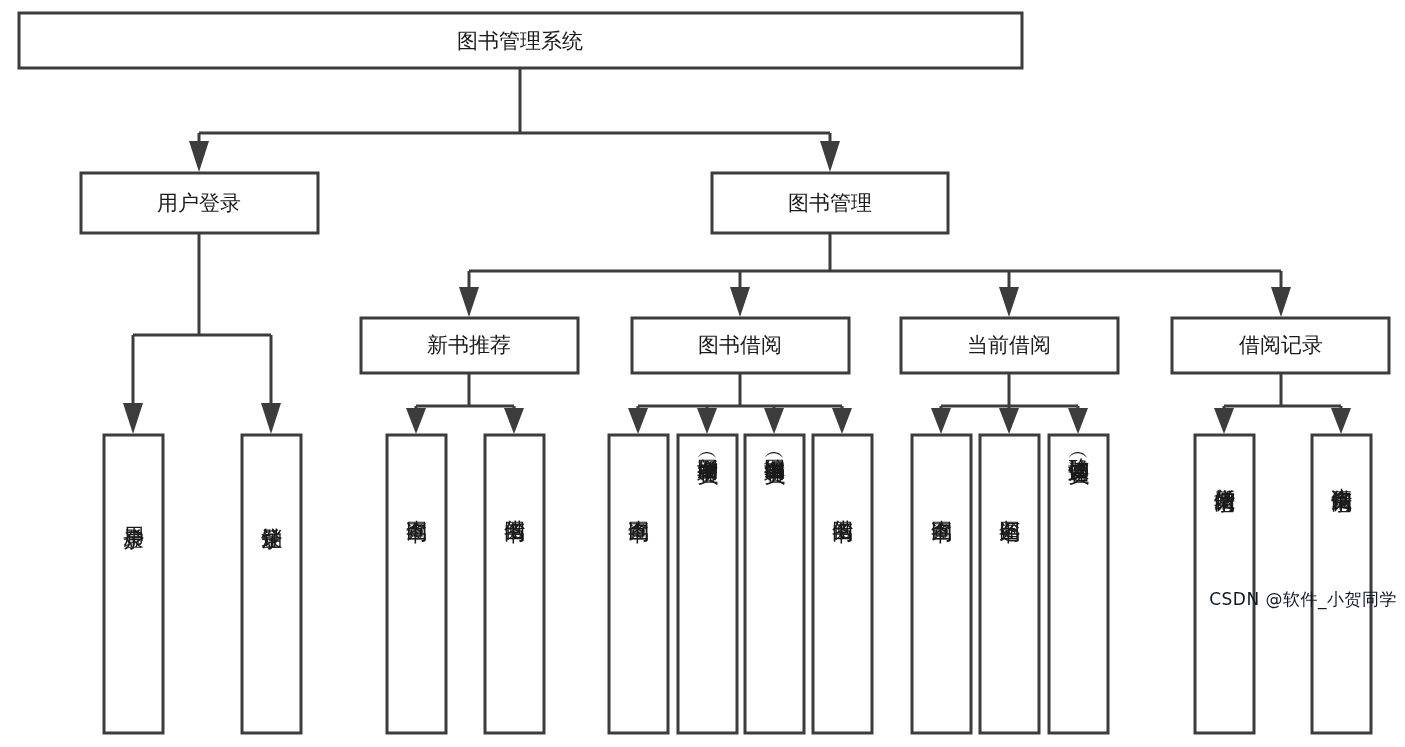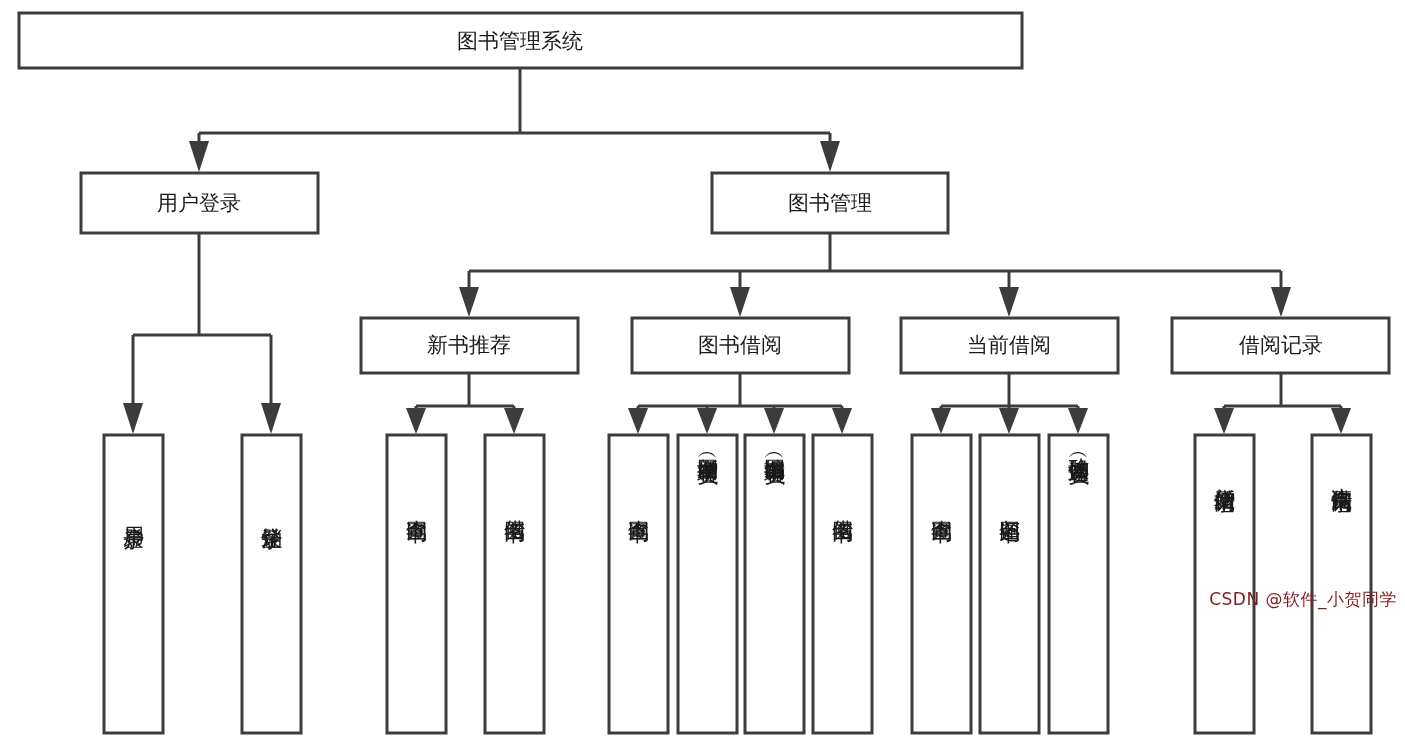--- a/index.html
+++ b/index.html
@@ -63,21 +63,21 @@
     justify-content: flex-start;
     white-space: nowrap;
     pointer-events: none;
   }
   #watermark {
     position: absolute;
     right: 8px;
     bottom: 4px;
     font-family: "DejaVu Sans", "Liberation Sans", sans-serif;
     font-size: 17px;
-    color: #7f1d1d;
+    color: #0f172a;
     white-space: nowrap;
     letter-spacing: 0.5px;
     margin-left: 24px;
   }
 </style>
 </head>
 <body>
 
 <div id="diagram-root">
 

